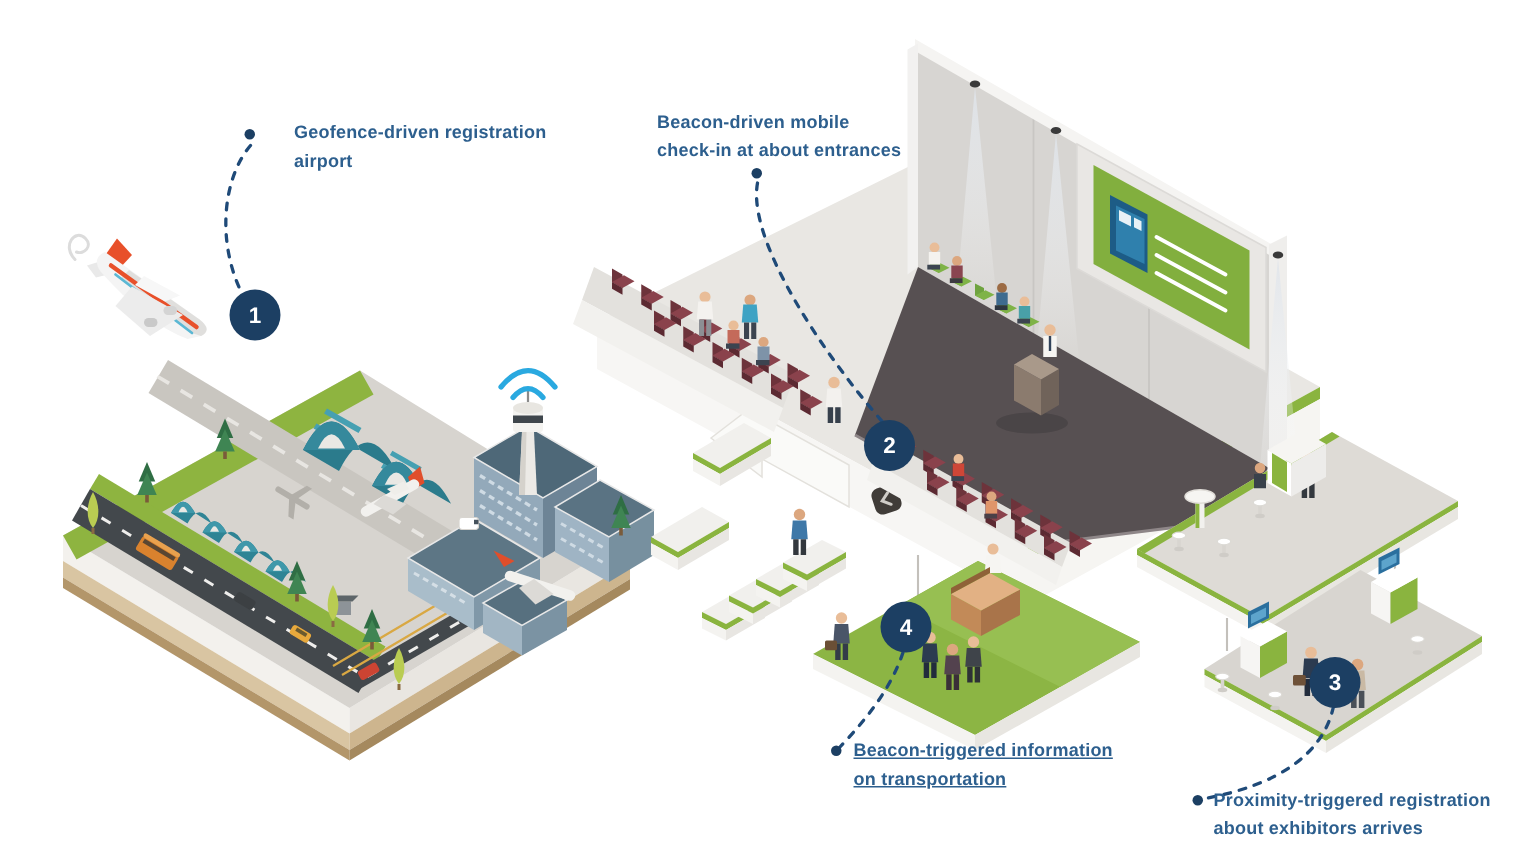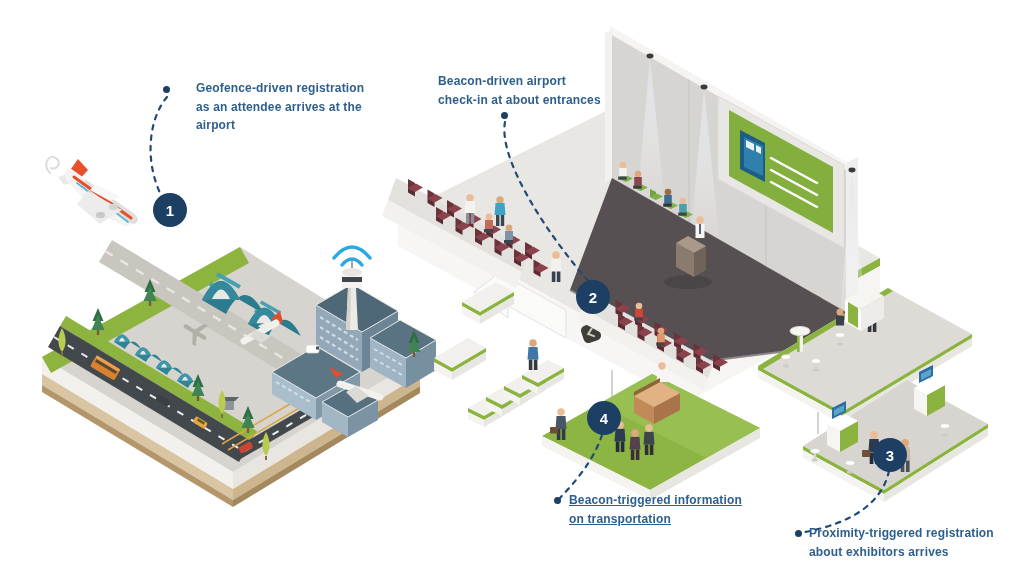--- a/index.html
+++ b/index.html
@@ -553,30 +553,29 @@
   <g fill="none" stroke="#1f4a78" stroke-width="2.2" stroke-linecap="round" stroke-dasharray="4.5 6">
     <path d="M167,97 C149,118 144,160 161,195"></path>
     <path d="M505,122 C498,160 548,235 589,282"></path>
     <path d="M889,471 C882,503 852,523 805,532"></path>
     <path d="M602,435 C593,462 574,483 560,498"></path>
   </g>
 </svg>
 
 <div class="step-label" style="left:184px;top:79px;margin-left:12px;">
   <span>Geofence-driven registration</span>
-  <span>as an attendee arrives at the</span>
   <span>airport</span>
 </div>
 <div class="step-dot" style="left:163px;top:86px;"></div>
 <div class="step-circle" style="left:153px;top:193px;">
   <span>1</span>
 </div>
 
 <div class="step-label" style="left:438px;top:72px;">
-  <span>Beacon-driven airport</span>
+  <span>Beacon-driven mobile</span>
   <span>check-in at about entrances</span>
 </div>
 <div class="step-dot" style="left:501px;top:112px;"></div>
 <div class="step-circle" style="left:576px;top:280px;">
   <span>2</span>
 </div>
 
 <div class="step-circle" style="left:873px;top:438px;">
   <span>3</span>
 </div>

